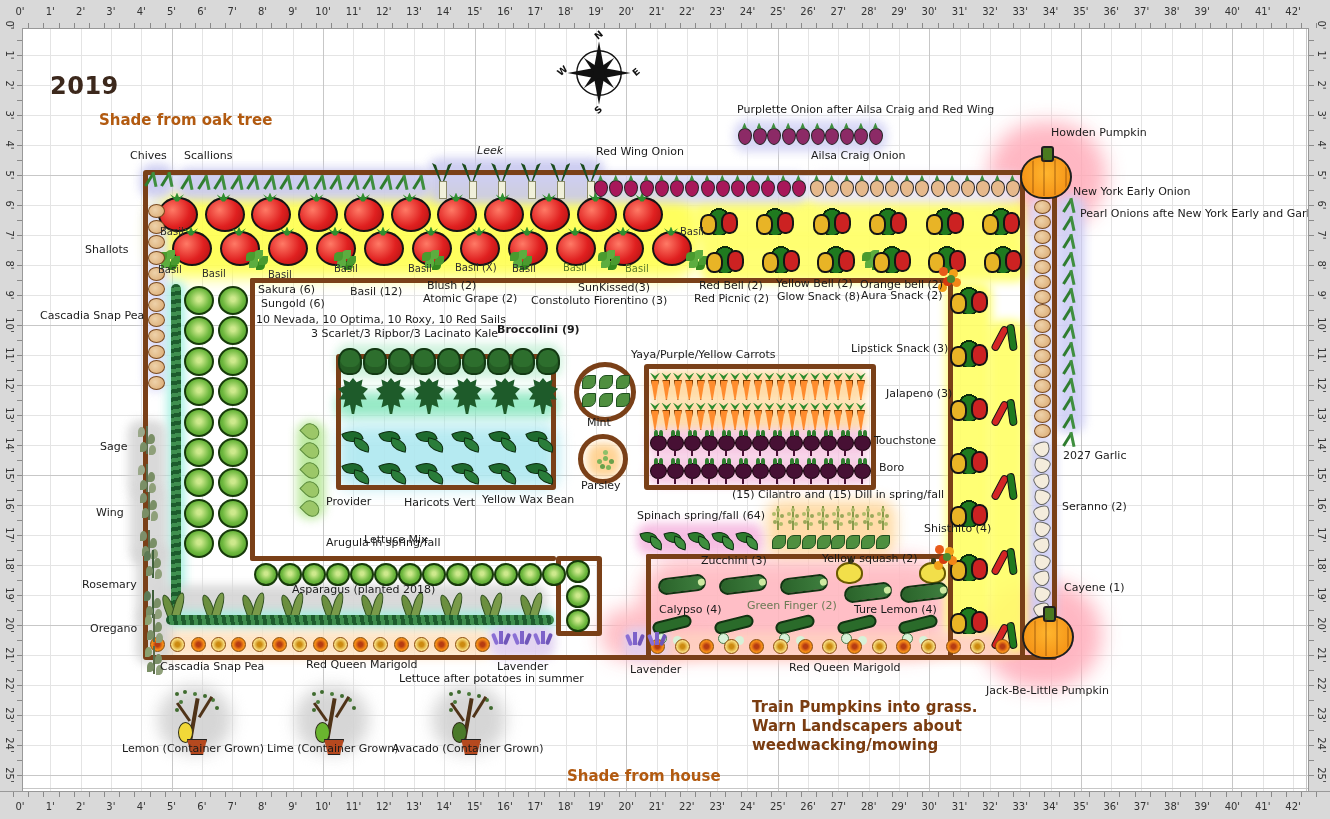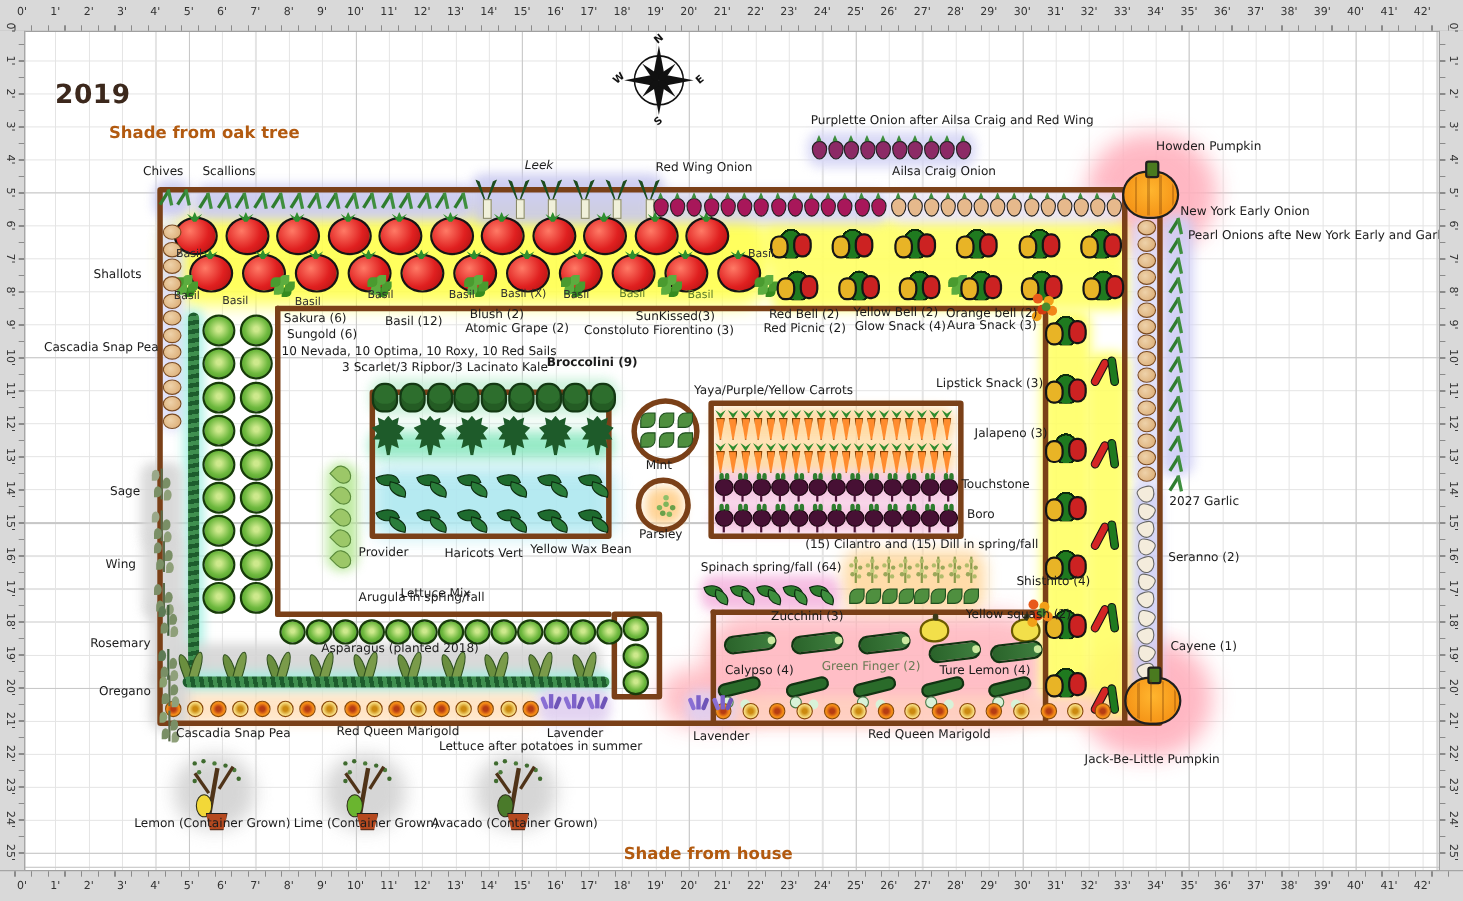--- a/index.html
+++ b/index.html
@@ -281,20 +281,25 @@
       <span class="rnum" style="left: 12px; top: 627px; transform: translate(-50%, -50%) rotate(90deg);">21'</span>
       <span class="rnum" style="left: 12px; top: 657px; transform: translate(-50%, -50%) rotate(90deg);">22'</span>
       <span class="rnum" style="left: 12px; top: 687px; transform: translate(-50%, -50%) rotate(90deg);">23'</span>
       <span class="rnum" style="left: 12px; top: 717px; transform: translate(-50%, -50%) rotate(90deg);">24'</span>
       <span class="rnum" style="left: 12px; top: 747px; transform: translate(-50%, -50%) rotate(90deg);">25'</span>
     </div>
 
   <div class="lbl title" style="left:50px;top:72px;">2019</div>
   <div class="lbl onote" style="left:99px;top:111px;">Shade from oak tree</div>
   <div class="lbl onote" style="left:567px;top:767px;">Shade from house</div>
+  <div class="lbl bnote" style="left:752px;top:698px;width:270px;">
+    <span>Train Pumpkins into grass.</span><br>
+    <span>Warn Landscapers about</span><br>
+    <span>weedwacking/mowing</span>
+  </div>
 
   <svg id="compass" viewBox="0 0 120 120">
     <circle cx="60" cy="60" r="31" fill="none" stroke="#111" stroke-width="2"></circle>
     <polygon points="60,16 67,53 60,60 53,53" fill="#111"></polygon>
     <polygon points="104,60 67,67 60,60 67,53" fill="#111"></polygon>
     <polygon points="60,104 53,67 60,60 67,67" fill="#111"></polygon>
     <polygon points="16,60 53,53 60,60 53,67" fill="#111"></polygon>
     <g transform="rotate(45 60 60)">
       <polygon points="60,30 65,55 60,60 55,55" fill="#111"></polygon>
       <polygon points="90,60 65,65 60,60 65,55" fill="#111"></polygon>
@@ -920,23 +925,23 @@
     <div class="lbl " style="left: 258px; top: 283px;">Sakura (6)</div>
     <div class="lbl " style="left: 261px; top: 297px;">Sungold (6)</div>
     <div class="lbl " style="left: 350px; top: 285px;">Basil (12)</div>
     <div class="lbl " style="left: 427px; top: 279px;">Blush (2)</div>
     <div class="lbl " style="left: 423px; top: 292px;">Atomic Grape (2)</div>
     <div class="lbl " style="left: 578px; top: 281px;">SunKissed(3)</div>
     <div class="lbl " style="left: 531px; top: 294px;">Constoluto Fiorentino (3)</div>
     <div class="lbl " style="left: 699px; top: 279px;">Red Bell (2)</div>
     <div class="lbl " style="left: 694px; top: 292px;">Red Picnic (2)</div>
     <div class="lbl " style="left: 776px; top: 277px;">Yellow Bell (2)</div>
-    <div class="lbl " style="left: 777px; top: 290px;">Glow Snack (4)</div>
+    <div class="lbl " style="left: 777px; top: 290px;">Glow Snack (8)</div>
     <div class="lbl " style="left: 860px; top: 278px;">Orange bell (2)</div>
-    <div class="lbl " style="left: 861px; top: 289px;">Aura Snack (3)</div>
+    <div class="lbl " style="left: 861px; top: 289px;">Aura Snack (2)</div>
     <div class="lbl " style="left: 256px; top: 313px;">10 Nevada, 10 Optima, 10 Roxy, 10 Red Sails</div>
     <div class="lbl " style="left: 311px; top: 327px;">3 Scarlet/3 Ripbor/3 Lacinato Kale</div>
     <div class="lbl " style="left: 497px; top: 323px; font-weight: bold;">Broccolini (9)</div>
     <div class="lbl " style="left: 631px; top: 348px;">Yaya/Purple/Yellow Carrots</div>
     <div class="lbl " style="left: 851px; top: 342px;">Lipstick Snack (3)</div>
     <div class="lbl " style="left: 886px; top: 387px;">Jalapeno (3)</div>
     <div class="lbl " style="left: 587px; top: 416px;">Mint</div>
     <div class="lbl " style="left: 874px; top: 434px;">Touchstone</div>
     <div class="lbl " style="left: 879px; top: 461px;">Boro</div>
     <div class="lbl " style="left: 581px; top: 479px;">Parsley</div>
@@ -944,21 +949,21 @@
     <div class="lbl " style="left: 732px; top: 488px;">(15) Cilantro and (15) Dill in spring/fall</div>
     <div class="lbl " style="left: 326px; top: 495px;">Provider</div>
     <div class="lbl " style="left: 404px; top: 496px;">Haricots Vert</div>
     <div class="lbl " style="left: 482px; top: 493px;">Yellow Wax Bean</div>
     <div class="lbl " style="left: 1062px; top: 500px;">Seranno (2)</div>
     <div class="lbl " style="left: 326px; top: 536px;">Arugula in spring/fall</div>
     <div class="lbl " style="left: 637px; top: 509px;">Spinach spring/fall (64)</div>
     <div class="lbl " style="left: 924px; top: 522px;">Shisthito (4)</div>
     <div class="lbl " style="left: 364px; top: 533px;">Lettuce Mix</div>
     <div class="lbl " style="left: 701px; top: 554px;">Zucchini (3)</div>
-    <div class="lbl " style="left: 878px; top: 552px;">Yellow squash (2)</div>
+    <div class="lbl " style="left: 822px; top: 552px;">Yellow squash (2)</div>
     <div class="lbl " style="left: 1064px; top: 581px;">Cayene (1)</div>
     <div class="lbl " style="left: 292px; top: 583px;">Asparagus (planted 2018)</div>
     <div class="lbl " style="left: 659px; top: 603px;">Calypso (4)</div>
     <div class="lbl " style="left: 747px; top: 599px; color: rgb(107, 122, 85);">Green Finger (2)</div>
     <div class="lbl " style="left: 854px; top: 603px;">Ture Lemon (4)</div>
     <div class="lbl " style="left: 160px; top: 660px;">Cascadia Snap Pea</div>
     <div class="lbl " style="left: 306px; top: 658px;">Red Queen Marigold</div>
     <div class="lbl " style="left: 497px; top: 660px;">Lavender</div>
     <div class="lbl " style="left: 399px; top: 672px;">Lettuce after potatoes in summer</div>
     <div class="lbl " style="left: 630px; top: 663px;">Lavender</div>

